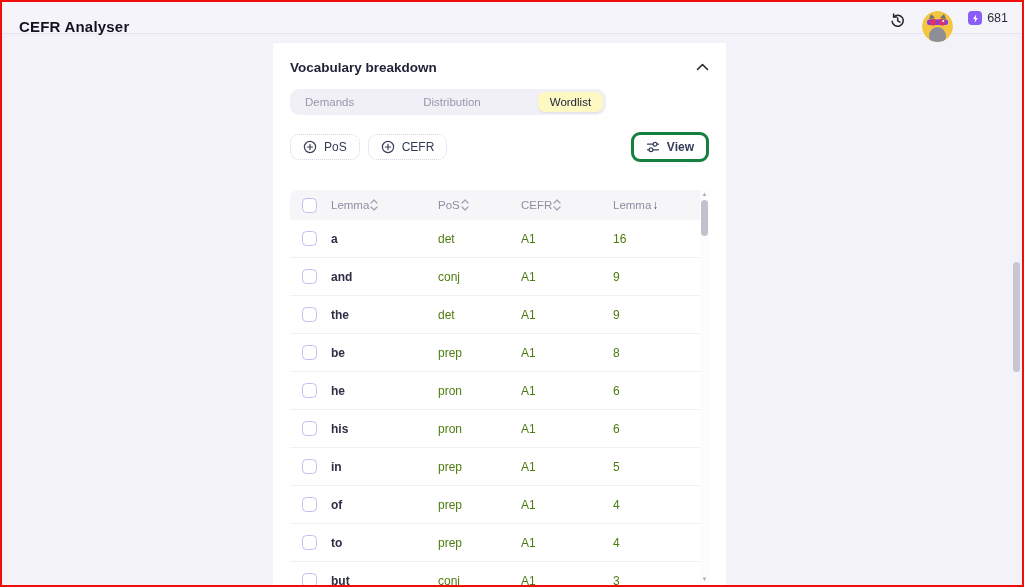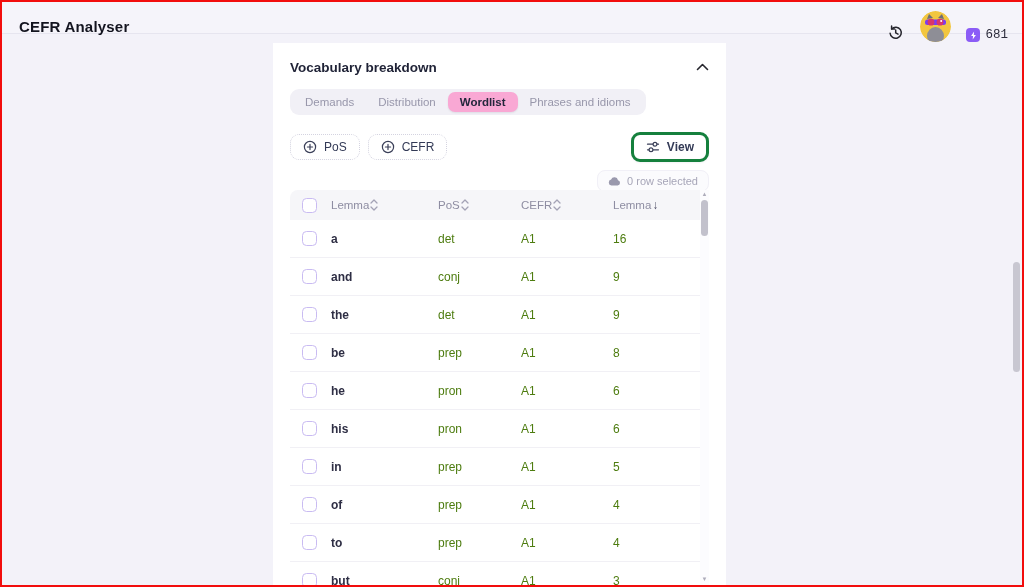--- a/index.html
+++ b/index.html
@@ -4,38 +4,38 @@
 <style>
   * { box-sizing: border-box; margin: 0; padding: 0; }
   html,body { width:1024px; height:587px; }
   body { font-family:"Liberation Sans","DejaVu Sans",sans-serif; }
   .page { position:relative; width:1024px; height:587px; background:#f3f2f9;
           border:2px solid #f20d0d; overflow:hidden; }
   
   .topbar { height:32px; background:#f5f4fa; border-bottom:1px solid #e6e5ef;
             display:flex; align-items:center; justify-content:space-between; padding:18px 14px 0 17px; }
   .app-title { font-size:15px; font-weight:700; color:#13141f; letter-spacing:.2px; }
-  .topbar-right { display:flex; align-items:flex-end; gap:15px;font-family:Liberation Mono, monospace; }
+  .topbar-right { display:flex; align-items:flex-start; gap:15px; }
   .icon-btn { display:flex; align-items:center; justify-content:center; cursor:pointer; }
   .avatar { width:31px; height:31px; border-radius:50%; overflow:hidden; display:block; }
   .points { display:flex; align-items:center; gap:5px; }
   .points-badge { width:14px; height:14px; border-radius:4px; background:#8b5cf6;
                   display:flex; align-items:center; justify-content:center; }
   .points-count { font-size:12.5px; color:#2c2c3c; }
   
   .panel { position:absolute; top:41px; left:271px; width:453px; bottom:0;
            background:#ffffff; padding:14px 17px 0 17px; }
   .panel-head { display:flex; align-items:center; justify-content:space-between; height:20px; }
   .panel-title { font-size:13.5px; font-weight:600; color:#1f2236; }
   .collapse-btn { cursor:pointer; display:flex; align-items:center; }
   
-  .tabs { margin-top:12px; display:inline-flex; background:#f1f0f6; border-radius:9px; padding:3px; }
+  .tabs { margin-top:12px; display:inline-flex; background:#f1f0f6; border-radius:9px; padding:3px;gap:45px; }
   .tab { padding:4px 12px; font-size:11.5px; color:#9897ab; border-radius:7px;
          white-space:nowrap; cursor:pointer; }
-  .tab.active { background:#f9a8d4; color:#23263b; font-weight:700;
+  .tab.active { background:#fef9c3; color:#23263b; font-weight:400;
                 box-shadow:0 1px 2px rgba(15,15,40,.08); }
   
   .toolbar { margin-top:17px; display:flex; align-items:center; justify-content:space-between; }
   .filters { display:flex; gap:8px; }
   .btn { display:flex; align-items:center; gap:7px; font-size:12px; color:#333a56;
          background:#fff; border-radius:9px; padding:5px 12px; cursor:pointer; white-space:nowrap; }
   .btn-dashed { border:1px dotted #d4d3e0; }
   .btn-solid { border:3px solid #15803d; box-shadow:0 1px 2px rgba(20,20,60,.05); font-weight:600; }
   .selection-row { margin-top:8px; display:flex; justify-content:flex-end; }
   .selection-pill { display:flex; align-items:center; gap:6px; background:#fbfbfd;
@@ -125,21 +125,20 @@
     </div>
 
     <div class="tabs">
 
         <div class="tab">Demands</div>
 
         <div class="tab">Distribution</div>
 
         <div class="tab active">Wordlist</div>
 
-        <div class="tab">Phrases and idioms</div>
       </div>
 
     <div class="toolbar">
       <div class="filters">
         <div class="btn btn-dashed">
           <span>
             <svg width="14" height="14" viewBox="0 0 14 14" fill="none">
               <circle cx="7" cy="7" r="5.6" stroke="#3a3f58" stroke-width="1.2"></circle>
               <path d="M7 4.4 V9.6 M4.4 7 H9.6" stroke="#3a3f58" stroke-width="1.2" stroke-linecap="round"></path>
             </svg>
@@ -162,30 +161,20 @@
             <path d="M1.5 4.2 H12.5" stroke="#3a3f58" stroke-width="1.2" stroke-linecap="round"></path>
             <circle cx="9" cy="4.2" r="1.9" fill="#ffffff" stroke="#3a3f58" stroke-width="1.2"></circle>
             <path d="M1.5 9.8 H12.5" stroke="#3a3f58" stroke-width="1.2" stroke-linecap="round"></path>
             <circle cx="5" cy="9.8" r="1.9" fill="#ffffff" stroke="#3a3f58" stroke-width="1.2"></circle>
           </svg>
         </span>
         <span>View</span>
       </div>
     </div>
 
-    <div class="selection-row">
-      <div class="selection-pill">
-        <span>
-          <svg width="13" height="9" viewBox="0 0 13 9">
-            <path d="M3.4 8.5 a3 3 0 0 1 -.3 -5.9 a3.6 3.6 0 0 1 6.9 .6 a2.7 2.7 0 0 1 -.4 5.3 Z" fill="#9a99ad"></path>
-          </svg>
-        </span>
-        <span>0 row selected</span>
-      </div>
-    </div>
 
     
     <div class="table-wrap">
 
       <div class="thead">
         <div class="cb-cell">
           <span class="checkbox"></span>
         </div>
 
           <div class="th">

